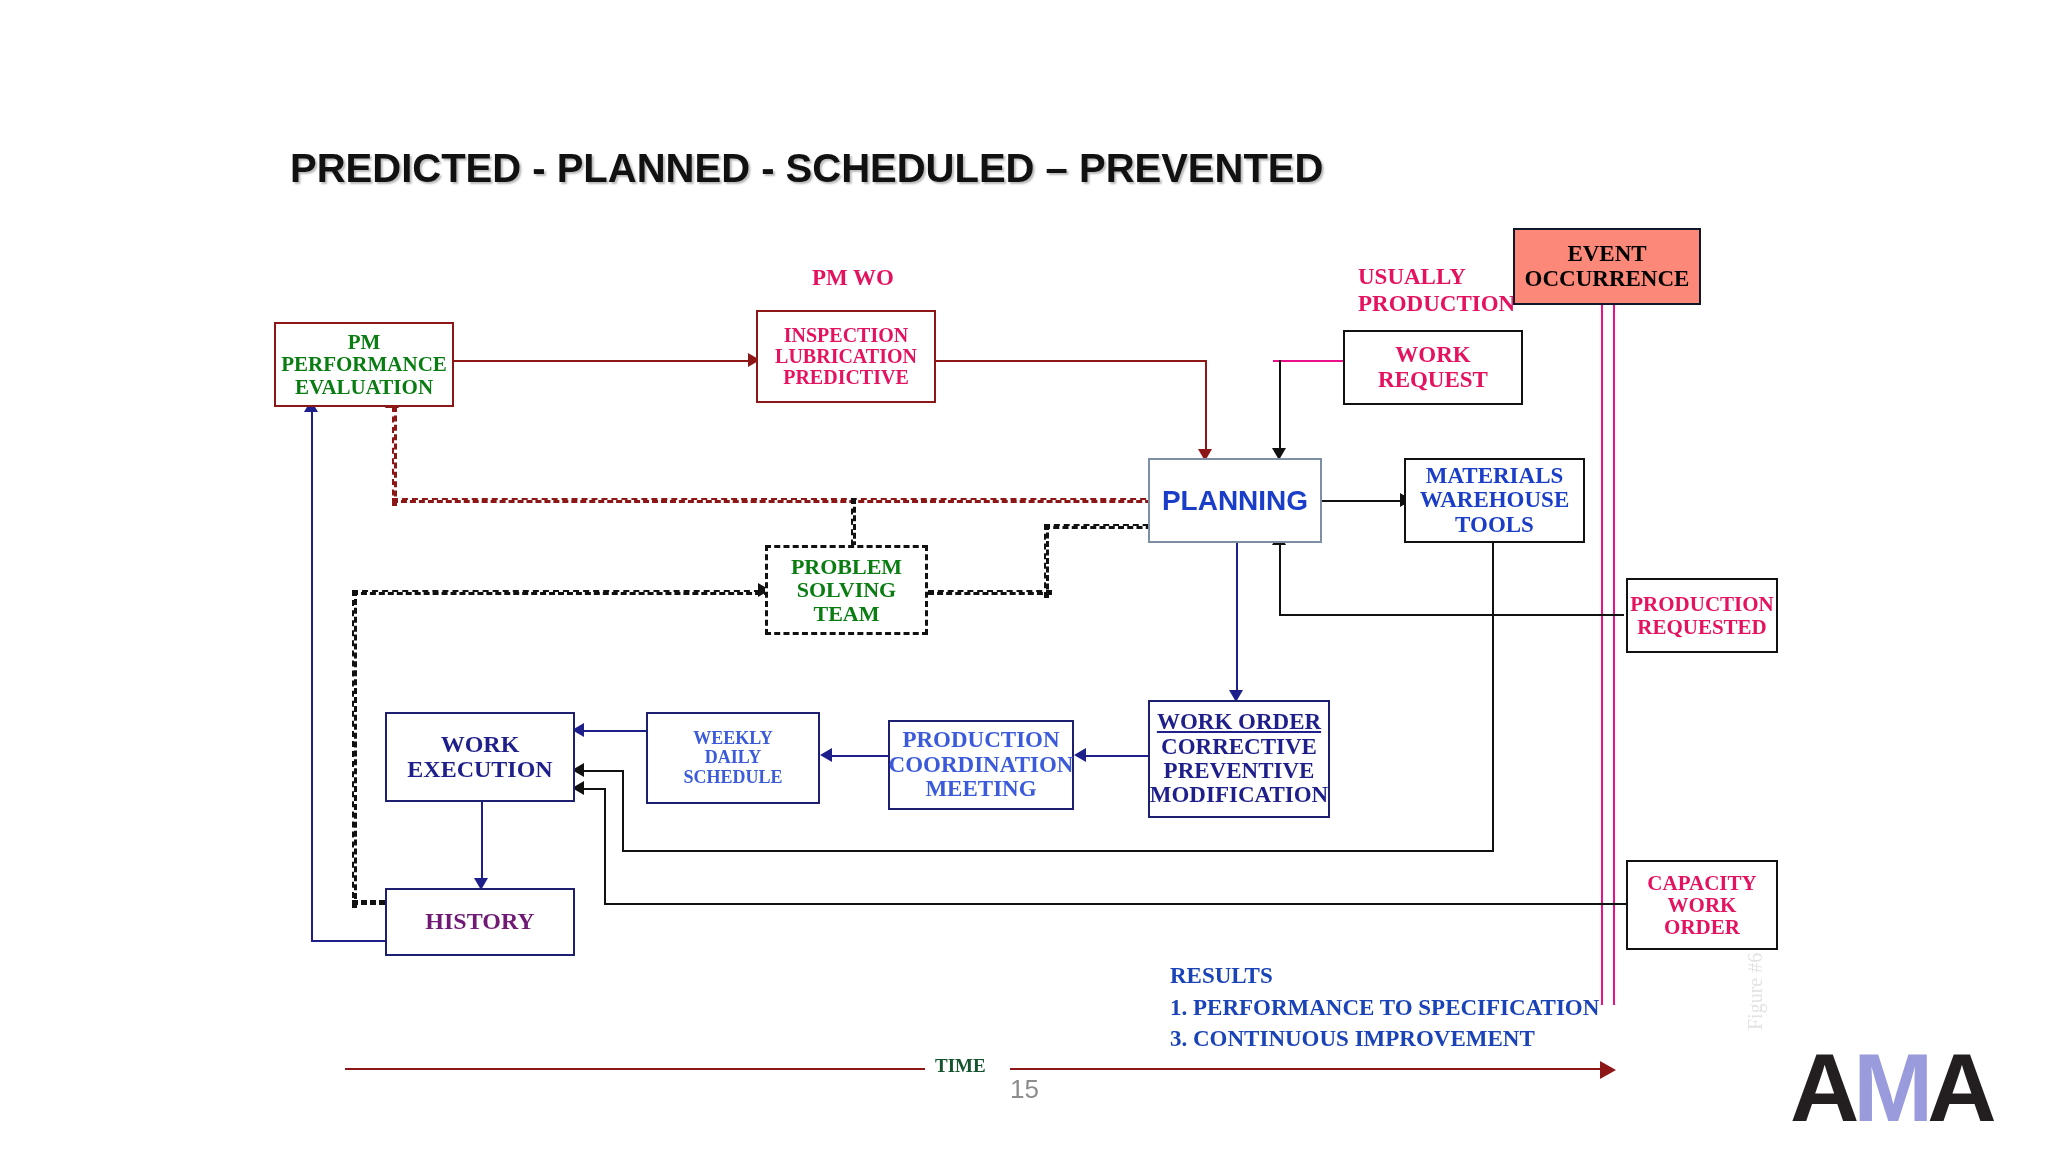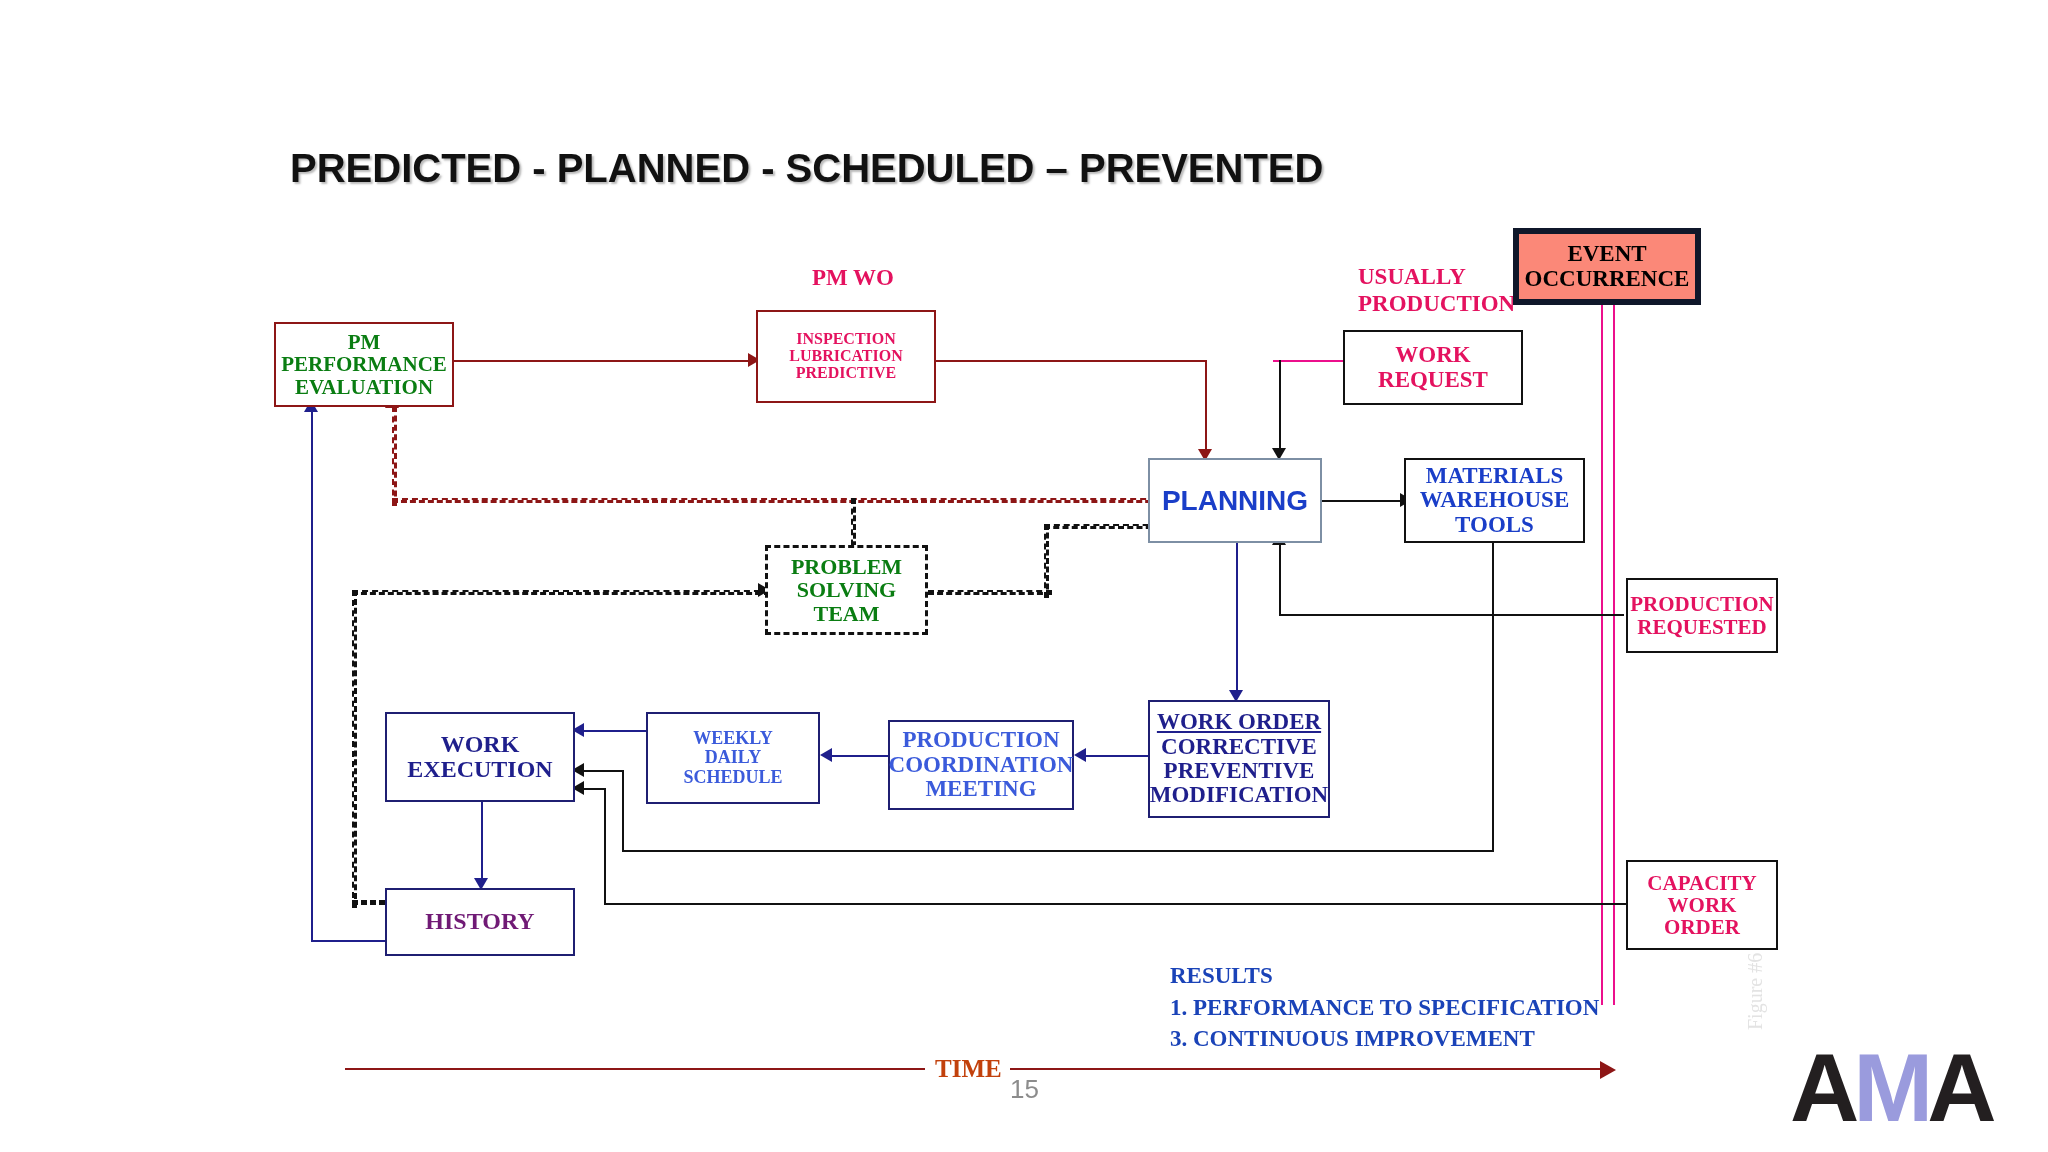--- a/index.html
+++ b/index.html
@@ -35,21 +35,21 @@
     text-align:center;background:#ffffff;
     font-weight:bold;line-height:1.06;
     font-family:"Liberation Serif", serif;
   }
   .box .ln{display:block;white-space:nowrap;}
 
   .b-darkred{border:2px solid #8d1616;}
   .b-black{border:2px solid #111111;}
   .b-navy{border:2px solid #1f1f72;}
   .b-slate{border:2px solid #7d8fa4;}
-  .b-magenta{border:6px solid #0f172a;}
+  .b-magenta{border:2px solid #0f172a;}
   .b-dashed{border:3px dashed #111111;align-items:center;}
 
   .t-green{color:#0a7d12;}
   .t-crimson{color:#e4125f;}
   .t-blue{color:#1a3ec8;}
   .t-navy{color:#1f1f8c;}
   .t-royal{color:#3b5bdb;}
   .t-orange{color:#701a75;}
   .t-black{color:#000000;}
   .fill-salmon{background:#fb8878;}
@@ -92,22 +92,22 @@
   #results{
     position:absolute;left:1170px;top:960px;
     font-family:"Liberation Serif", serif;font-weight:bold;
     font-size:23px;color:#1a43b8;line-height:1.38;
   }
   #results .rtitle{display:block;}
   #results .ritem{display:block;white-space:nowrap;}
 
   
   #time-label{
-    position:absolute;left:935px;top:1055px;font-size:25px;
-    font-weight:bold;color:#c2410c;font-family:"Liberation Serif", serif;
+    position:absolute;left:935px;top:1055px;font-size:19px;
+    font-weight:bold;color:#14532d;font-family:"Liberation Serif", serif;
   }
   #page-num{
     position:absolute;left:1010px;top:1074px;font-size:26px;color:#8c8c8c;
     font-family:"Liberation Sans", sans-serif;
   }
 
   
   #logo{position:absolute;left:1790px;top:1040px;}
   #logo .ama{font-family:"Liberation Sans", sans-serif;font-weight:bold;font-size:96px;letter-spacing:-6px;line-height:1;}
   #logo .a1,#logo .a2{color:#231f20;}
@@ -200,21 +200,21 @@
   <div class="ln-h c-nv" style="left:311px;top:940px;width:77px;"></div>
   <div class="ln-v c-nv" style="left:311px;top:410px;height:532px;"></div>
   <div class="arrow ar-u a-nv" style="left:304px;top:400px;"></div>
 
   <div class="box b-darkred t-green" style="left:274px;top:322px;width:180px;height:85px;font-size:21px;">
     <span class="ln">PM</span>
     <span class="ln">PERFORMANCE</span>
     <span class="ln">EVALUATION</span>
   </div>
 
-  <div class="box b-darkred t-crimson" style="left:756px;top:310px;width:180px;height:93px;font-size:16px;">
+  <div class="box b-darkred t-crimson" style="left:756px;top:310px;width:180px;height:93px;font-size:20px;">
     <span class="ln">INSPECTION</span>
     <span class="ln">LUBRICATION</span>
     <span class="ln">PREDICTIVE</span>
   </div>
 
   <div class="box b-magenta fill-salmon t-black" style="left:1513px;top:228px;width:188px;height:77px;font-size:23px;">
     <span class="ln">EVENT</span>
     <span class="ln">OCCURRENCE</span>
   </div>
 

